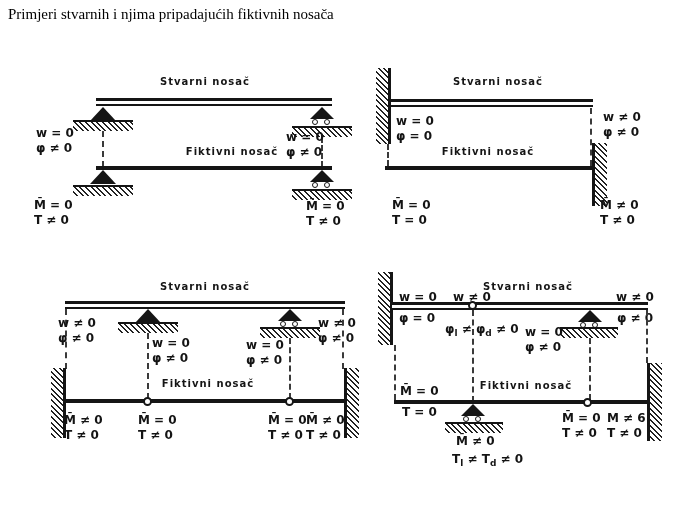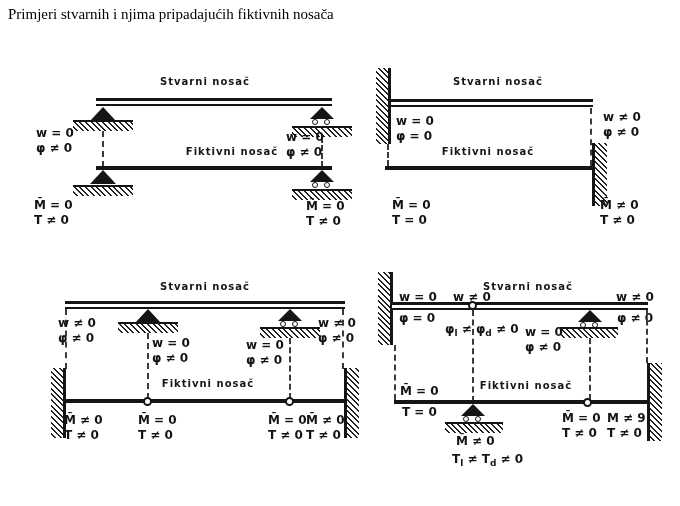--- a/index.html
+++ b/index.html
@@ -216,17 +216,17 @@
       <span><span>T</span><sub>l</sub><span> ≠ </span><span>T</span><sub>d</sub><span> ≠ 0</span></span>
     </div>
     <div class="hinge" style="left:583px;top:398px"></div>
     <div class="wline" style="left:647px;top:363px;height:78px"></div>
     <div class="whatch hatch" style="left:650px;top:363px;height:78px"></div>
     <div class="ann" style="left:562px;top:411px">
       <span>M̄ = 0</span>
         <span>T ≠ 0</span>
     </div>
     <div class="ann" style="left:607px;top:411px">
-      <span>M ≠ 9</span>
+      <span>M ≠ 6</span>
         <span>T ≠ 0</span>
     </div>
   </div>
 </div>
 
 </body></html>

